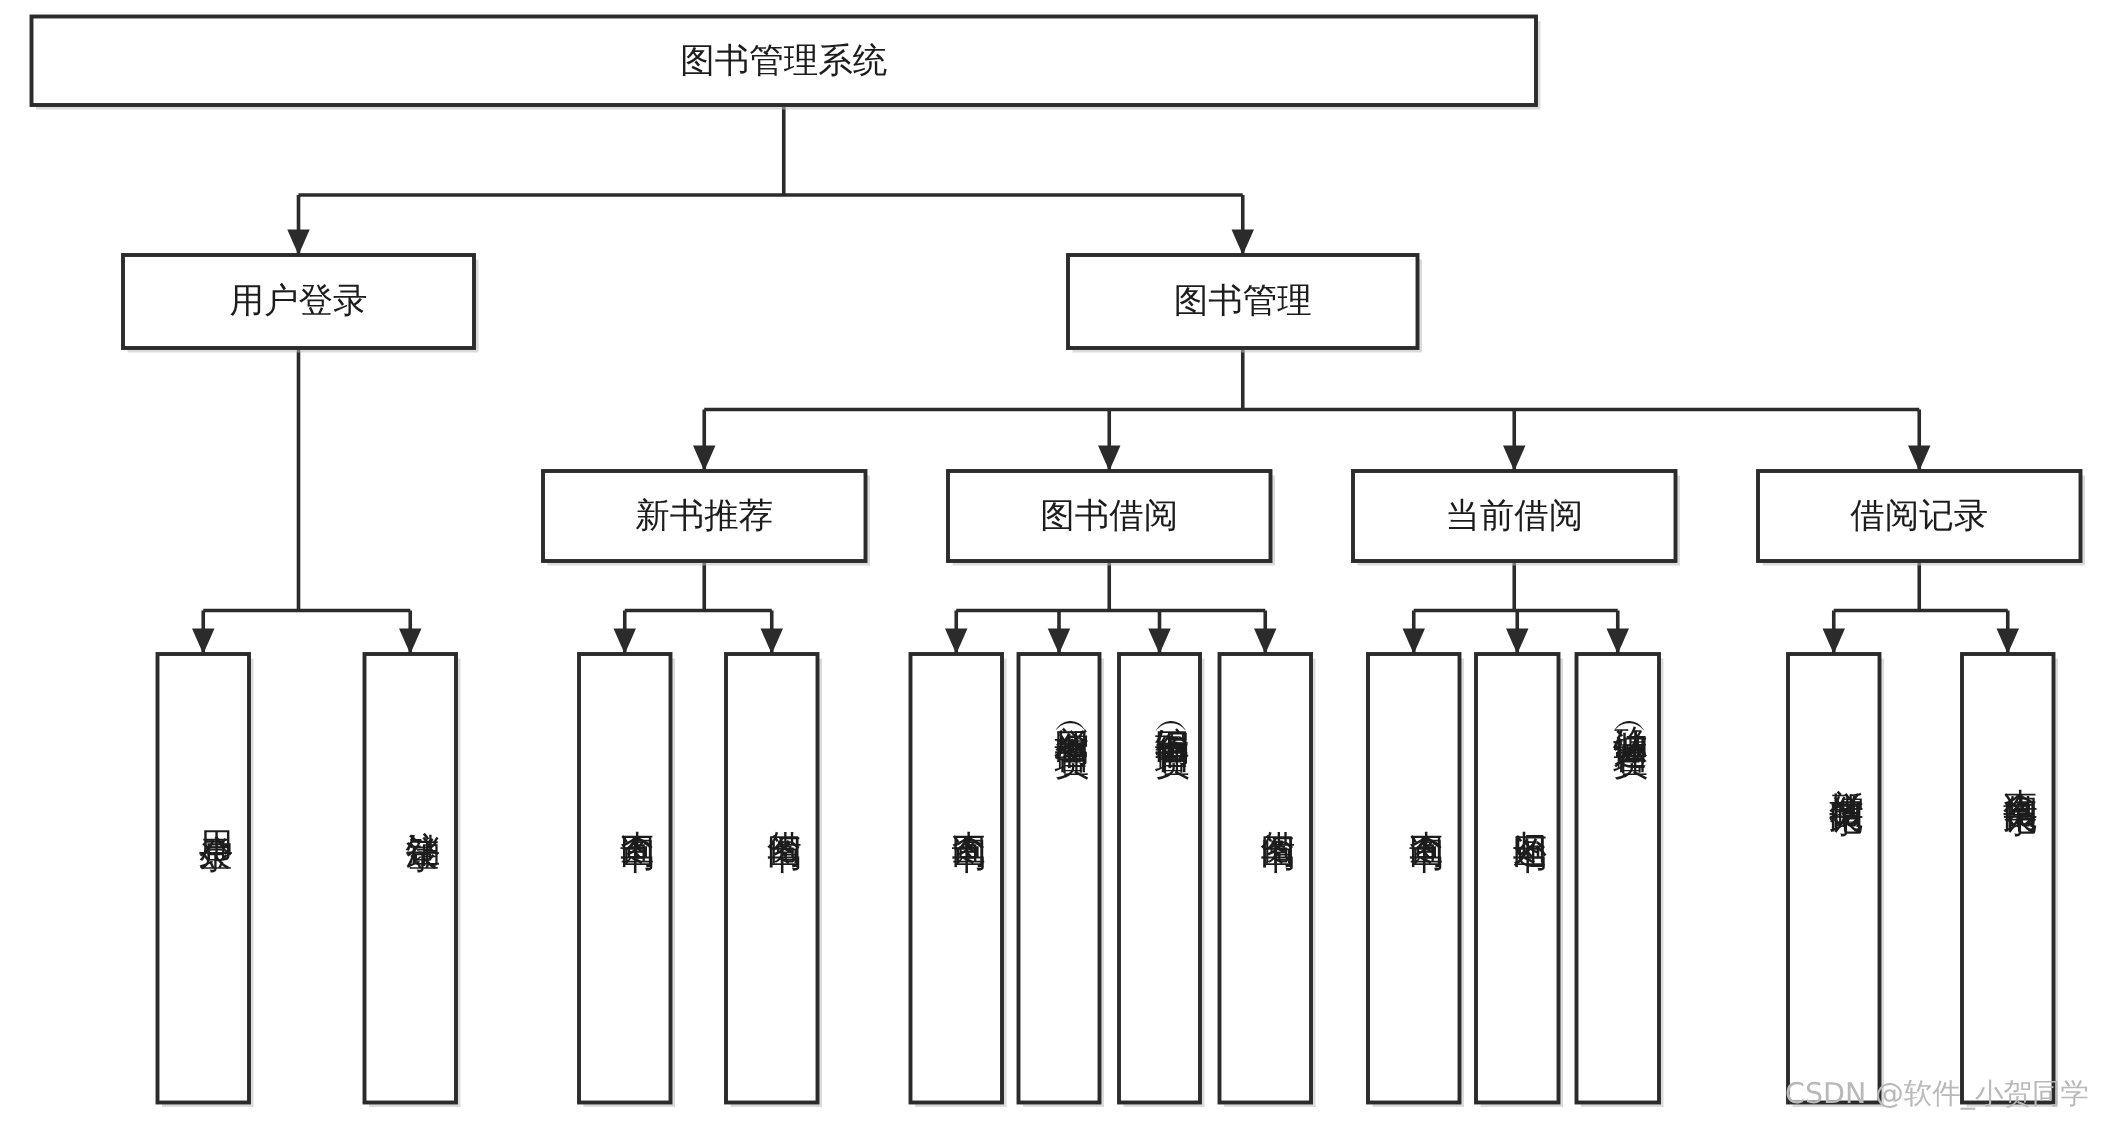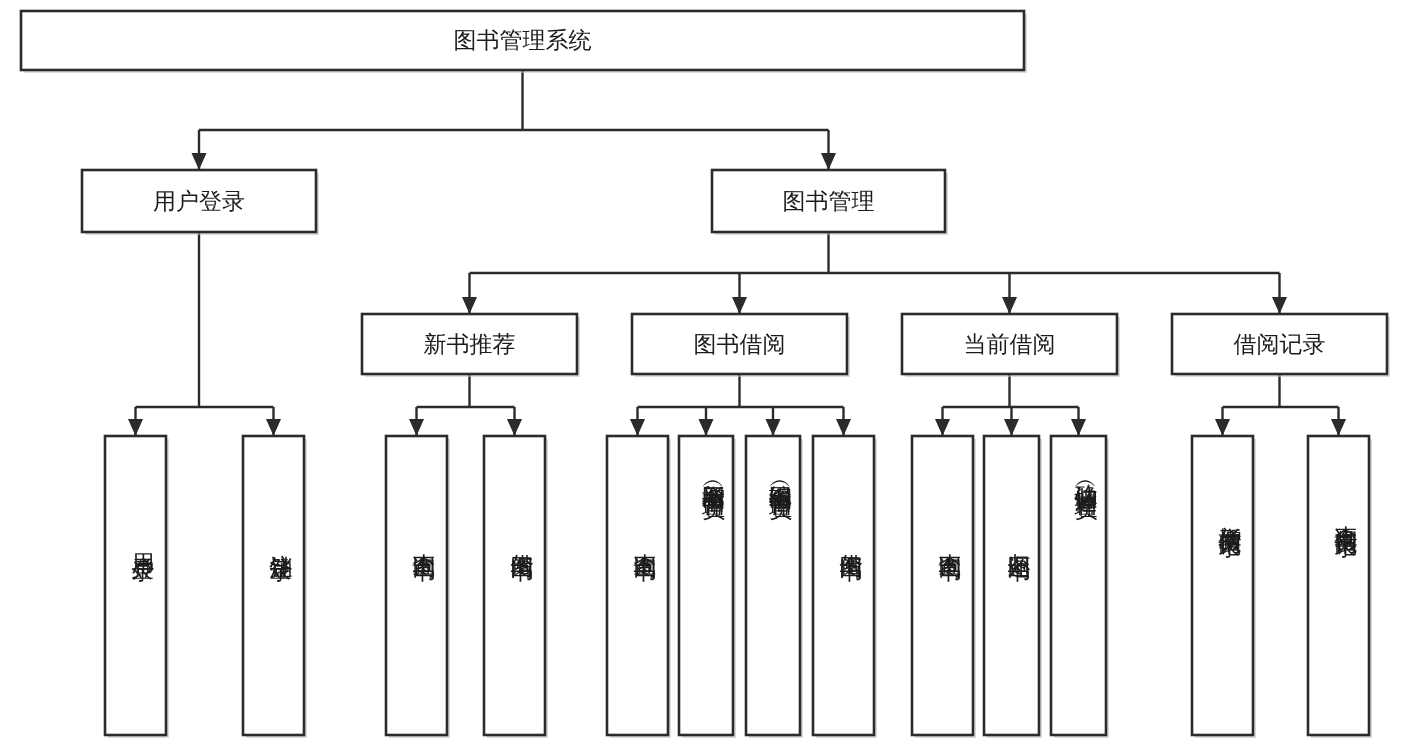--- a/index.html
+++ b/index.html
@@ -240,13 +240,14 @@
           <rect x="1192" y="436" width="61" height="299" class="node-box"></rect>
           <text x="1230.5" y="513.5" class="node-label-v">新增借阅记录</text>
         </g>
         <g>
           <rect x="1311" y="439" width="61" height="299" class="node-shadow"></rect>
           <rect x="1308" y="436" width="61" height="299" class="node-box"></rect>
           <text x="1346.5" y="513.5" class="node-label-v">查询借阅记录</text>
         </g>
       </g>
   </svg>
+  <div class="watermark-text" style="left: 1190px; top: 716px;">CSDN @软件_小贺同学</div>
 </div>
 
 </body></html>

